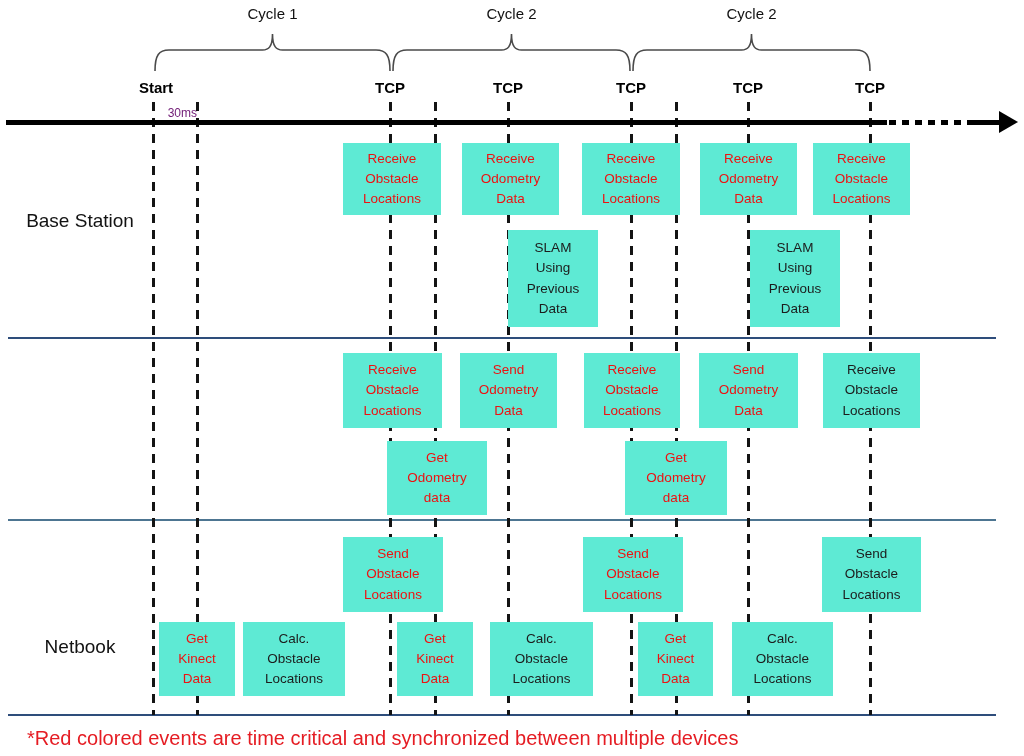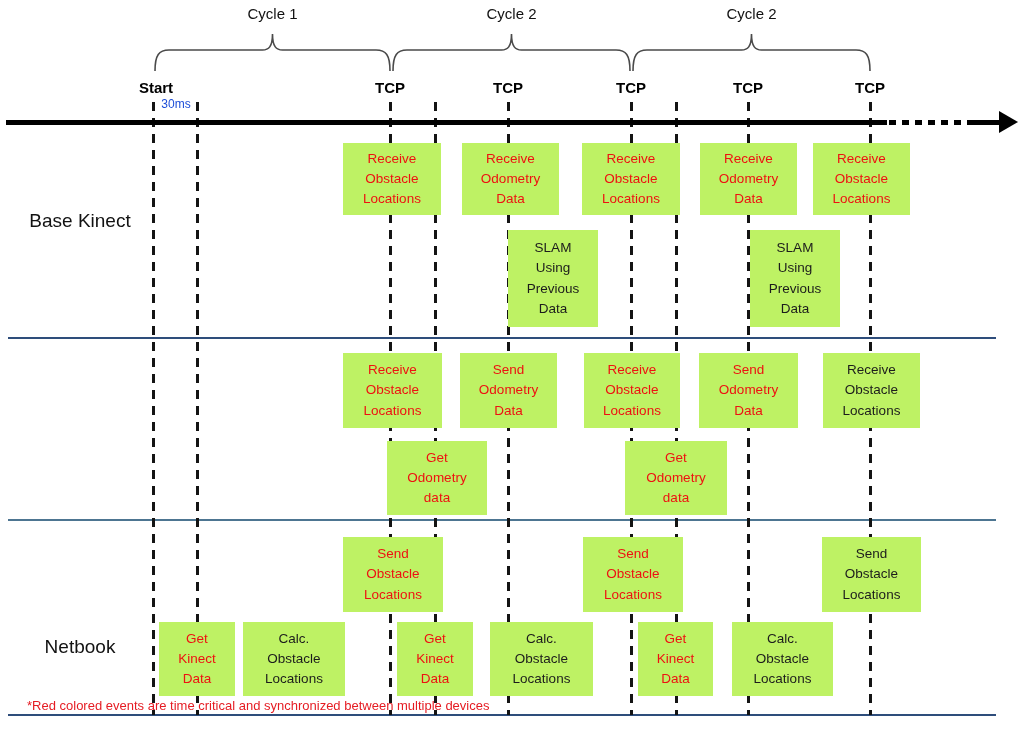--- a/index.html
+++ b/index.html
@@ -5,39 +5,39 @@
   html,body{margin:0;padding:0;background:#fff;}
   #stage{position:relative;width:1024px;height:756px;background:#fff;overflow:hidden;
          font-family:"Liberation Sans",sans-serif;}
   .vline{position:absolute;top:102px;height:613px;width:3px;z-index:1;
          background:repeating-linear-gradient(to bottom,#141414 0 9px,transparent 9px 16px);}
   .marker{position:absolute;top:79px;width:64px;text-align:center;font-weight:bold;
           font-size:15px;color:#000000;z-index:2;}
   .cycle-label{position:absolute;top:5px;width:90px;text-align:center;font-size:15px;color:#111;}
   .lane-label{position:absolute;left:26px;width:108px;text-align:center;font-size:19px;
               color:#121212;line-height:1.55;}
-  .event-box{position:absolute;background:#bef264;z-index:3;display:flex;align-items:center;
+  .event-box{position:absolute;background:#5eead4;z-index:3;display:flex;align-items:center;
              justify-content:center;text-align:center;white-space:pre-line;font-size:13.5px;
              line-height:1.5;color:#1c1c1c;}
   .event-box.critical{color:#ee1111;}
   .sep{position:absolute;left:8px;width:988px;height:2px;z-index:0;}
   #sep-base{top:337px;background:#2e4d7b;}
   #sep-robot{top:519px;background:#4d7591;}
   #sep-bottom{top:714px;background:#2e4d7b;}
   #tl-solid{position:absolute;left:6px;top:120px;width:881px;height:5px;background:#000;z-index:2;}
   #tl-dotted{position:absolute;left:889px;top:120px;width:80px;height:5px;z-index:2;
              background:repeating-linear-gradient(to right,#000 0 7px,transparent 7px 13px);}
   #tl-solid2{position:absolute;left:967px;top:120px;width:33px;height:5px;background:#000;z-index:2;}
   #tl-arrow{position:absolute;left:999px;top:111px;width:0;height:0;z-index:2;
             border-top:11.5px solid transparent;border-bottom:11.5px solid transparent;
             border-left:19px solid #000;}
   #braces{position:absolute;left:0;top:0;width:1024px;height:80px;z-index:1;}
-  #interval-label{position:absolute;left:155px;top:97px;width:42px;text-align:center;
-                  font-size:12px;color:#1d4ed8;z-index:2;}
-  #footnote{position:absolute;left:27px;top:698px;font-size:13px;color:#e51c23;z-index:2;}
+  #interval-label{position:absolute;left:155px;top:106px;width:42px;text-align:right;
+                  font-size:12px;color:#701a75;z-index:2;}
+  #footnote{position:absolute;left:27px;top:727px;font-size:20px;color:#e51c23;z-index:2;}
 </style>
 </head>
 <body>
 
 <div id="stage">
   <svg id="braces" viewBox="0 0 1024 80" xmlns="http://www.w3.org/2000/svg">
       <path d="M 155,71 C 155,55 159,50 169,50 L 262.5,50 C 268.5,50 272.5,47 272.5,34 C 272.5,47 276.5,50 282.5,50 L 376,50 C 386,50 390,55 390,71" fill="none" stroke="#4a4a4a" stroke-width="1.6"></path>
       <path d="M 393,71 C 393,55 397,50 407,50 L 501.5,50 C 507.5,50 511.5,47 511.5,34 C 511.5,47 515.5,50 521.5,50 L 616,50 C 626,50 630,55 630,71" fill="none" stroke="#4a4a4a" stroke-width="1.6"></path>
       <path d="M 633,71 C 633,55 637,50 647,50 L 741.5,50 C 747.5,50 751.5,47 751.5,34 C 751.5,47 755.5,50 761.5,50 L 856,50 C 866,50 870,55 870,71" fill="none" stroke="#4a4a4a" stroke-width="1.6"></path>
     </svg>
@@ -72,21 +72,21 @@
       <div class="vline" style="left: 630px;"></div>
       <div class="vline" style="left: 675px;"></div>
       <div class="vline" style="left: 747px;"></div>
       <div class="vline" style="left: 869px;"></div>
     </div>
 
   <div class="sep" id="sep-base"></div>
   <div class="sep" id="sep-robot"></div>
   <div class="sep" id="sep-bottom"></div>
 
-  <div class="lane-label" id="lane-label-0" style="top: 206px;">Base Kinect</div>
+  <div class="lane-label" id="lane-label-0" style="top: 206px;">Base Station</div>
   <div class="lane-label" id="lane-label-2" style="top: 632px;">Netbook</div>
 
   <div id="events">
       <div class="event-box critical" style="left: 343px; top: 143px; width: 98px; height: 72px;">Receive
 Obstacle
 Locations</div>
       <div class="event-box critical" style="left: 462px; top: 143px; width: 97px; height: 72px;">Receive
 Odometry
 Data</div>
       <div class="event-box" style="left: 508px; top: 230px; width: 90px; height: 97px;">SLAM

